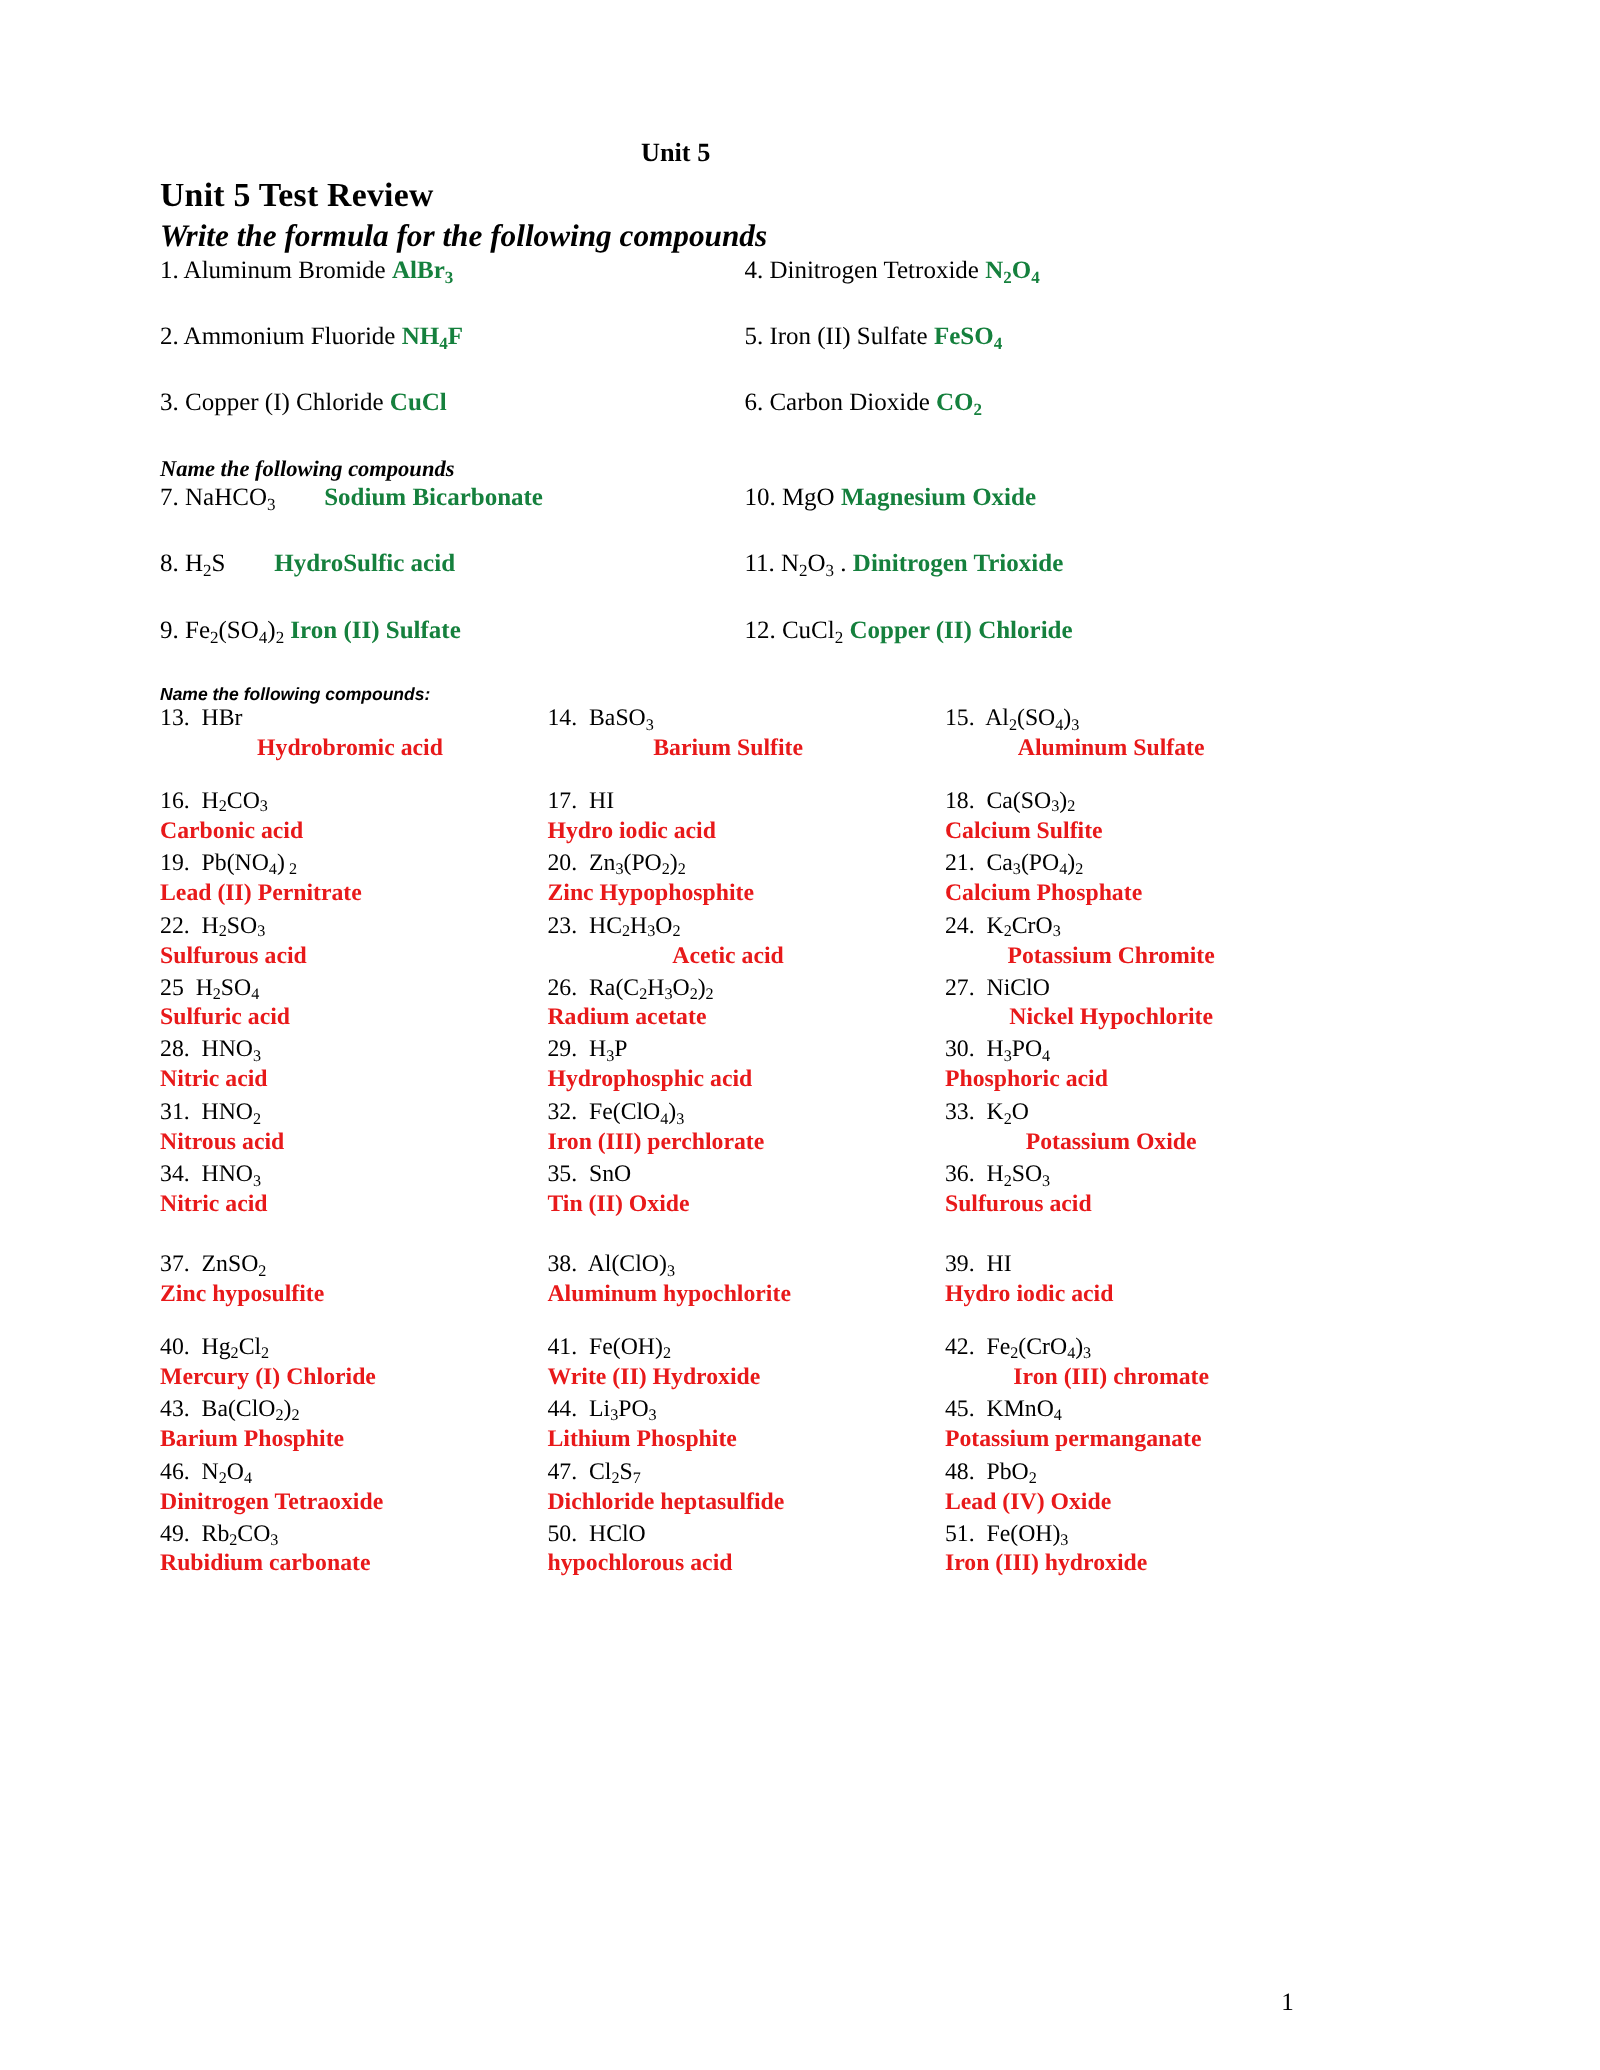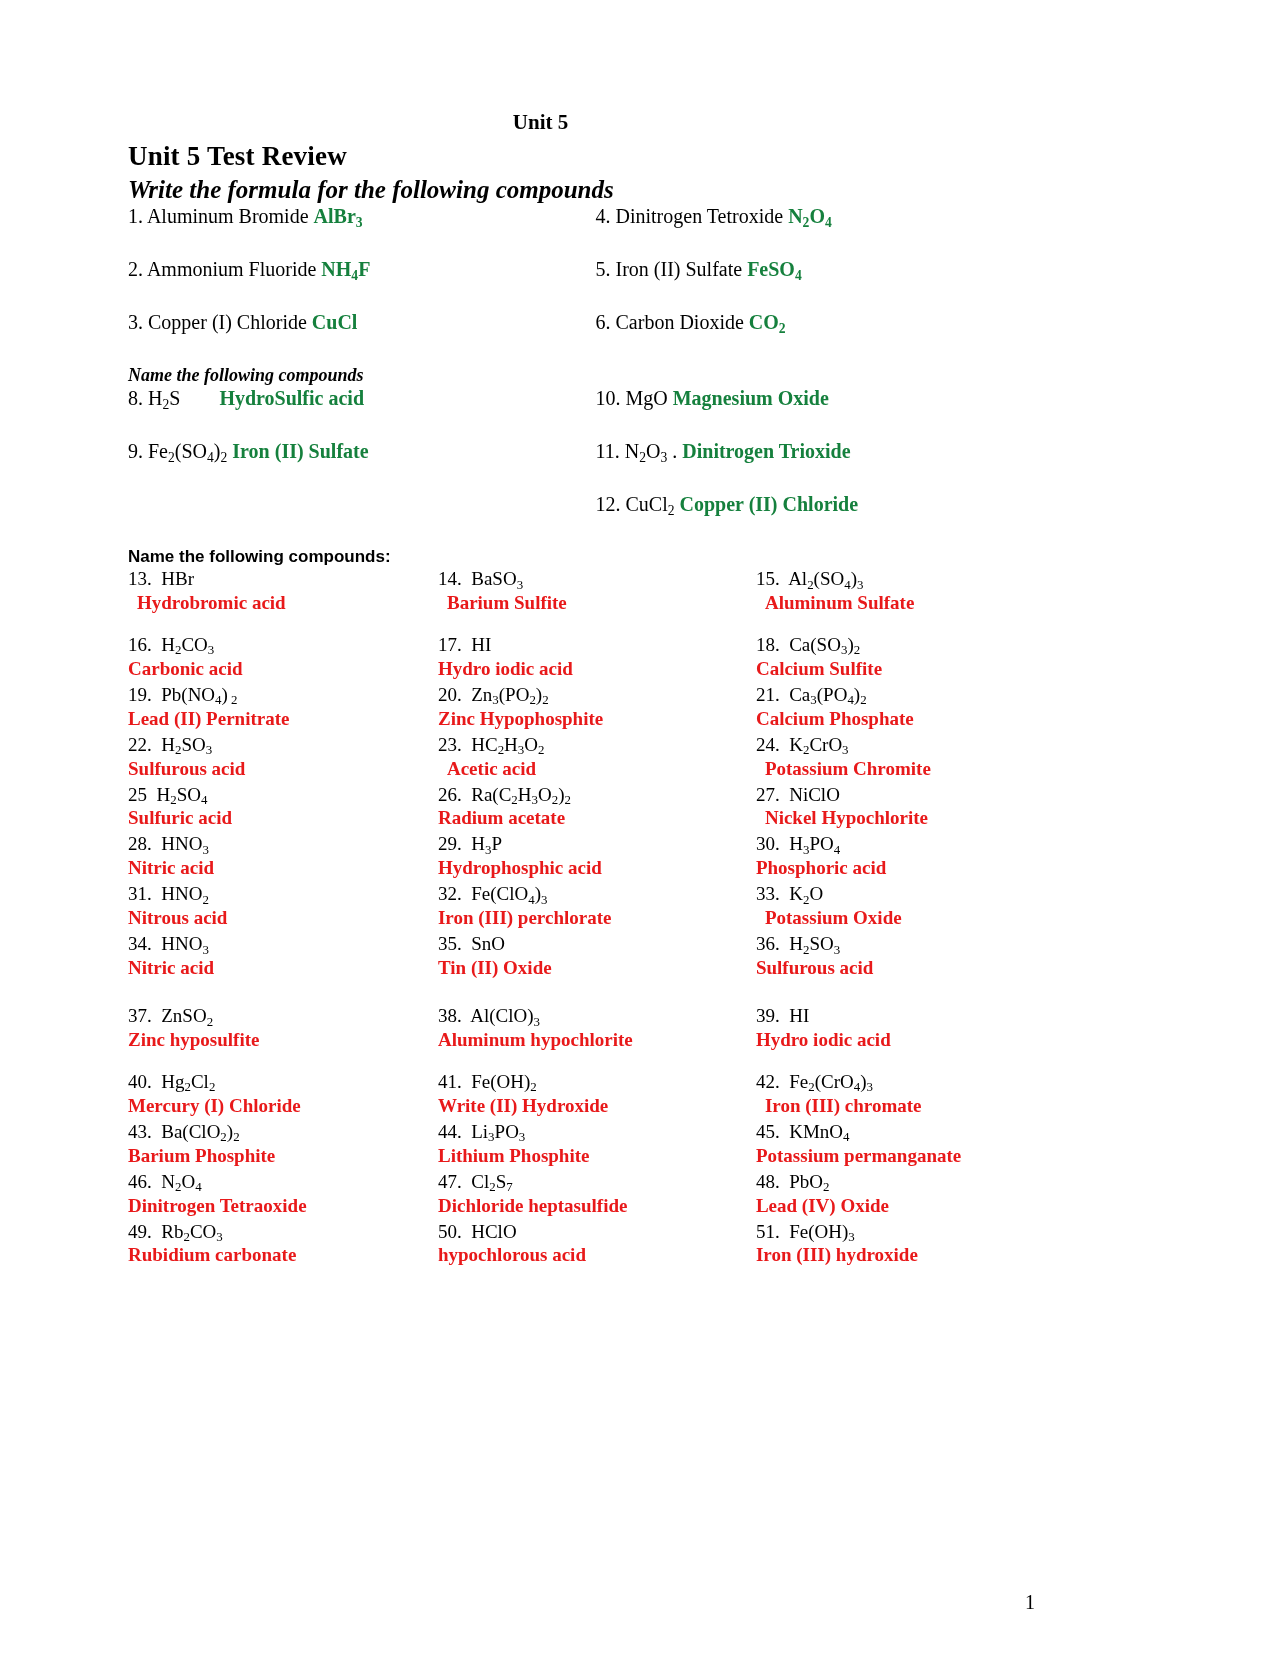--- a/index.html
+++ b/index.html
@@ -41,22 +41,23 @@
     margin: 0 0 2px 0;
   }
   .section-head-small {
     font-style: italic;
     font-weight: bold;
     font-size: 18px;
     margin: 0 0 2px 0;
   }
   .section-head-sans {
     font-family: "Liberation Sans", "DejaVu Sans", sans-serif;
-    font-weight: bold;
-    font-size: 17px;
+    font-style: italic;
+    font-weight: bold;
+    font-size: 14px;
     margin: 0 0 2px 0;
   }
 
   
   .two-col {
     display: flex;
     width: 100%;
   }
   .two-col .col {
     width: 50%;
@@ -99,21 +100,21 @@
     margin-bottom: 4px;
   }
   .aline {
     font-size: 19px;
     font-weight: bold;
     color: #e8191a;
     line-height: 1.05;
     white-space: nowrap;
     margin-bottom: 6px;
   }
-  .aline.ind { padding-left: 9px; }
+  .aline.ind { padding-left: 9px; text-align: center; }
   .block-gap { height: 16px; }
   .block-gap-lg { height: 22px; }
 
   sub {
     font-size: 0.68em;
     vertical-align: baseline;
     position: relative;
     bottom: -0.28em;
   }
   .pagenum {
@@ -142,20 +143,21 @@
         <div class="qrow"><span class="num">4. </span><span> Dinitrogen Tetroxide  </span><span class="ans">N<sub>2</sub>O<sub>4</sub></span></div>
         <div class="qrow"><span class="num">5. </span><span> Iron (II) Sulfate  </span><span class="ans">FeSO<sub>4</sub></span></div>
         <div class="qrow"><span class="num">6. </span><span> Carbon Dioxide  </span><span class="ans">CO<sub>2</sub></span></div>
       </div>
   </div>
 
   <div class="section-head-small">Name the following compounds</div>
 
   <div class="two-col">
     <div class="col left" id="s2left">
+        <div class="qrow"><span class="num">7. </span><span> NaHCO<sub>3</sub> </span><span class="ans gap"> Sodium Bicarbonate</span></div>
         <div class="qrow"><span class="num">8. </span><span> H<sub>2</sub>S </span><span class="ans gap"> HydroSulfic acid</span></div>
         <div class="qrow"><span class="num">9. </span><span> Fe<sub>2</sub>(SO<sub>4</sub>)<sub>2</sub> </span><span class="ans"> Iron (II) Sulfate</span></div>
       </div>
     <div class="col right" id="s2right">
         <div class="qrow"><span class="num">10. </span><span> MgO </span><span class="ans"> Magnesium Oxide</span></div>
         <div class="qrow"><span class="num">11. </span><span> N<sub>2</sub>O<sub>3</sub> . </span><span class="ans"> Dinitrogen Trioxide</span></div>
         <div class="qrow"><span class="num">12. </span><span> CuCl<sub>2</sub> </span><span class="ans"> Copper (II) Chloride</span></div>
       </div>
   </div>
 

